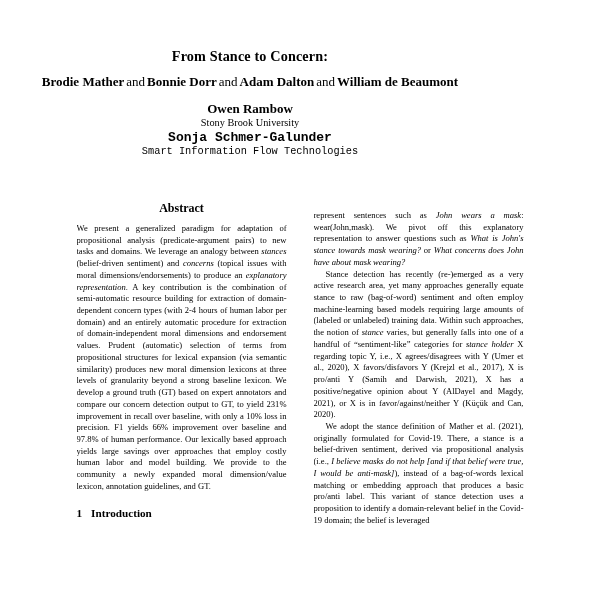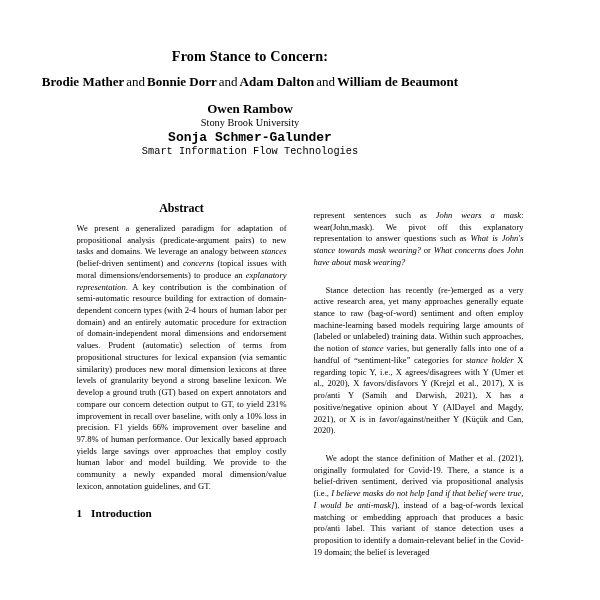--- a/index.html
+++ b/index.html
@@ -92,21 +92,21 @@
     text-align: center;
     margin: 0 0 8px 0;
     line-height: 13px;
   }
   .para {
     margin: 0;
     text-indent: 0;
   }
   .para + .para {
     text-indent: 12px;
-    margin-top: 16px;
+    margin-top: 0;
   }
   .para.indent { text-indent: 12px; }
 
   .section-heading {
     font-size: 11.2px;
     font-weight: bold;
     margin: 13px 0 0 0;
     line-height: 14px;
     display: flex;
     gap: 9px;

